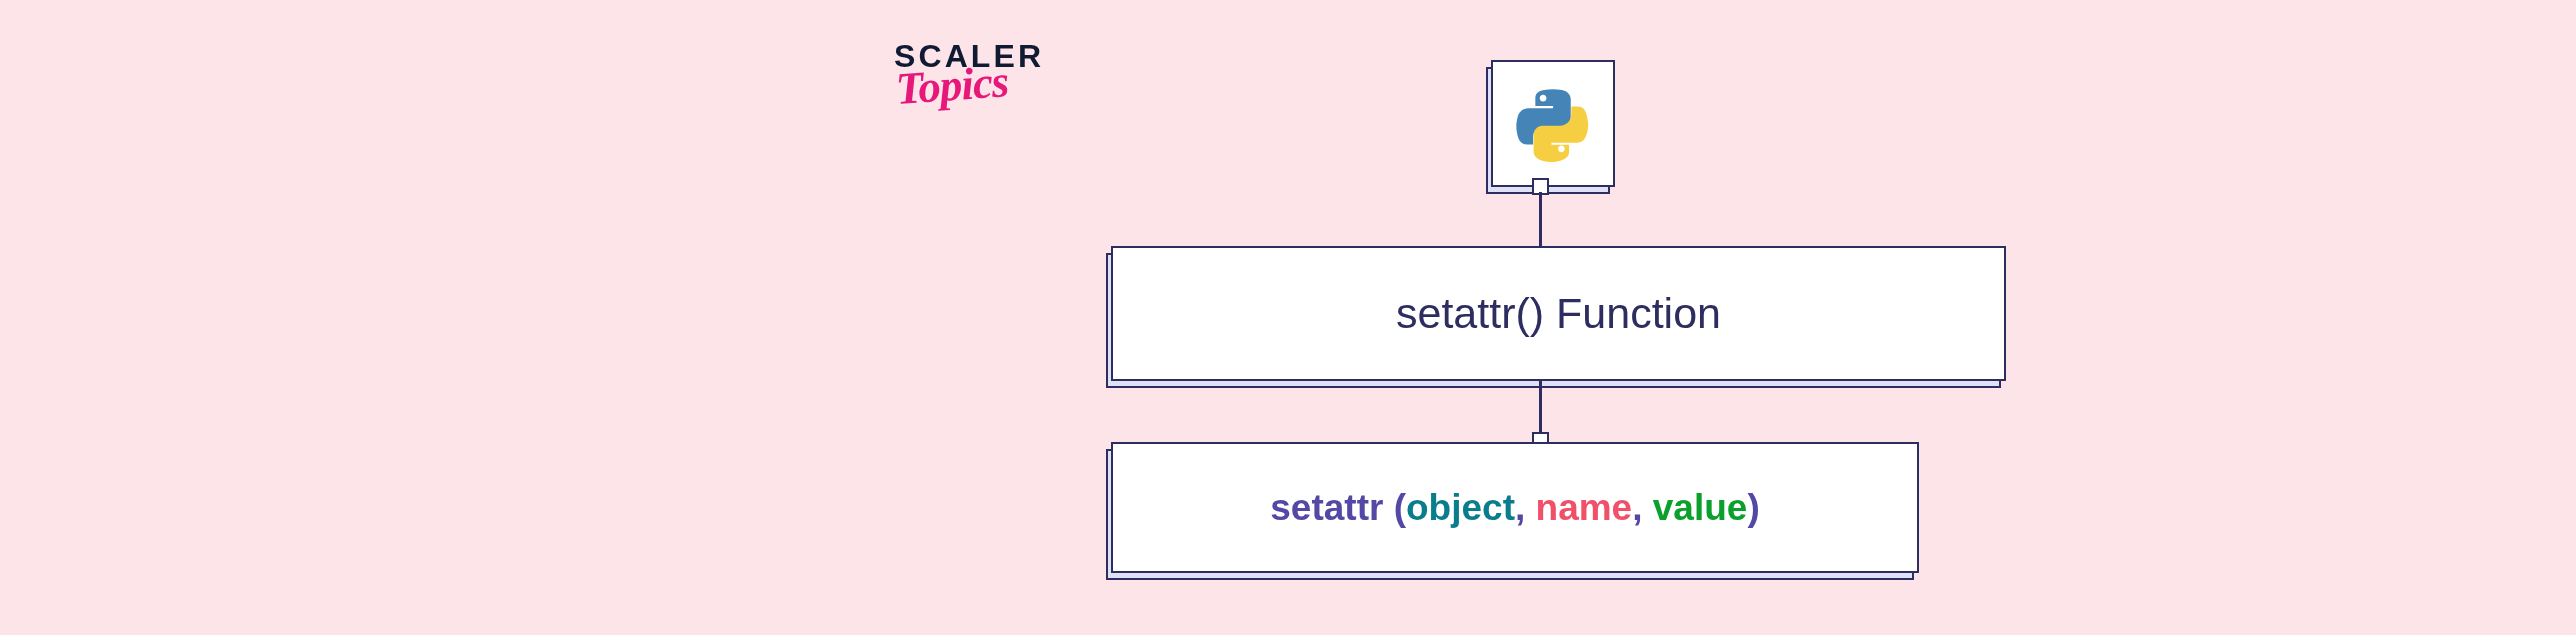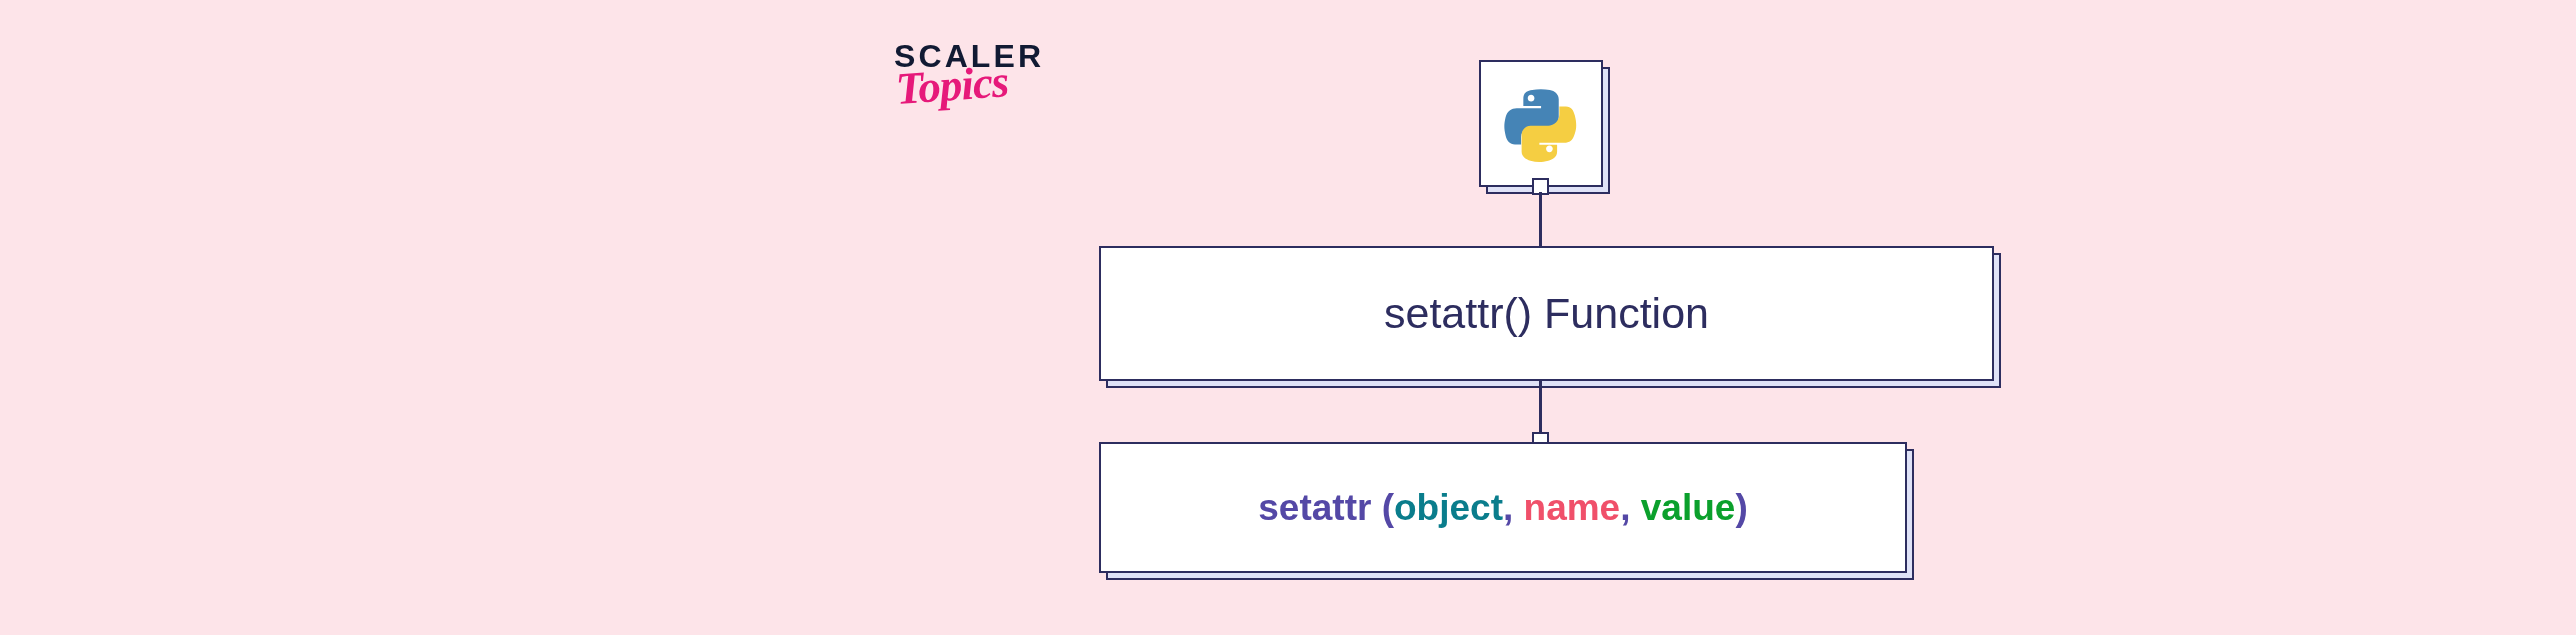--- a/index.html
+++ b/index.html
@@ -61,21 +61,21 @@
     left: 7.2px;
     top: 7.2px;
     width: 100%;
     height: 100%;
     background: #dfe2f7;
     border: 2.1px solid #2d2d5f;
     box-sizing: border-box;
   }
   .card .front-layer {
     position: absolute;
-    left: 0;
+    left: 12px;
     top: 0;
     width: 100%;
     height: 100%;
     background: #ffffff;
     border: 2.1px solid #2d2d5f;
     box-sizing: border-box;
     display: flex;
     align-items: center;
     justify-content: center;
     text-align: center;

